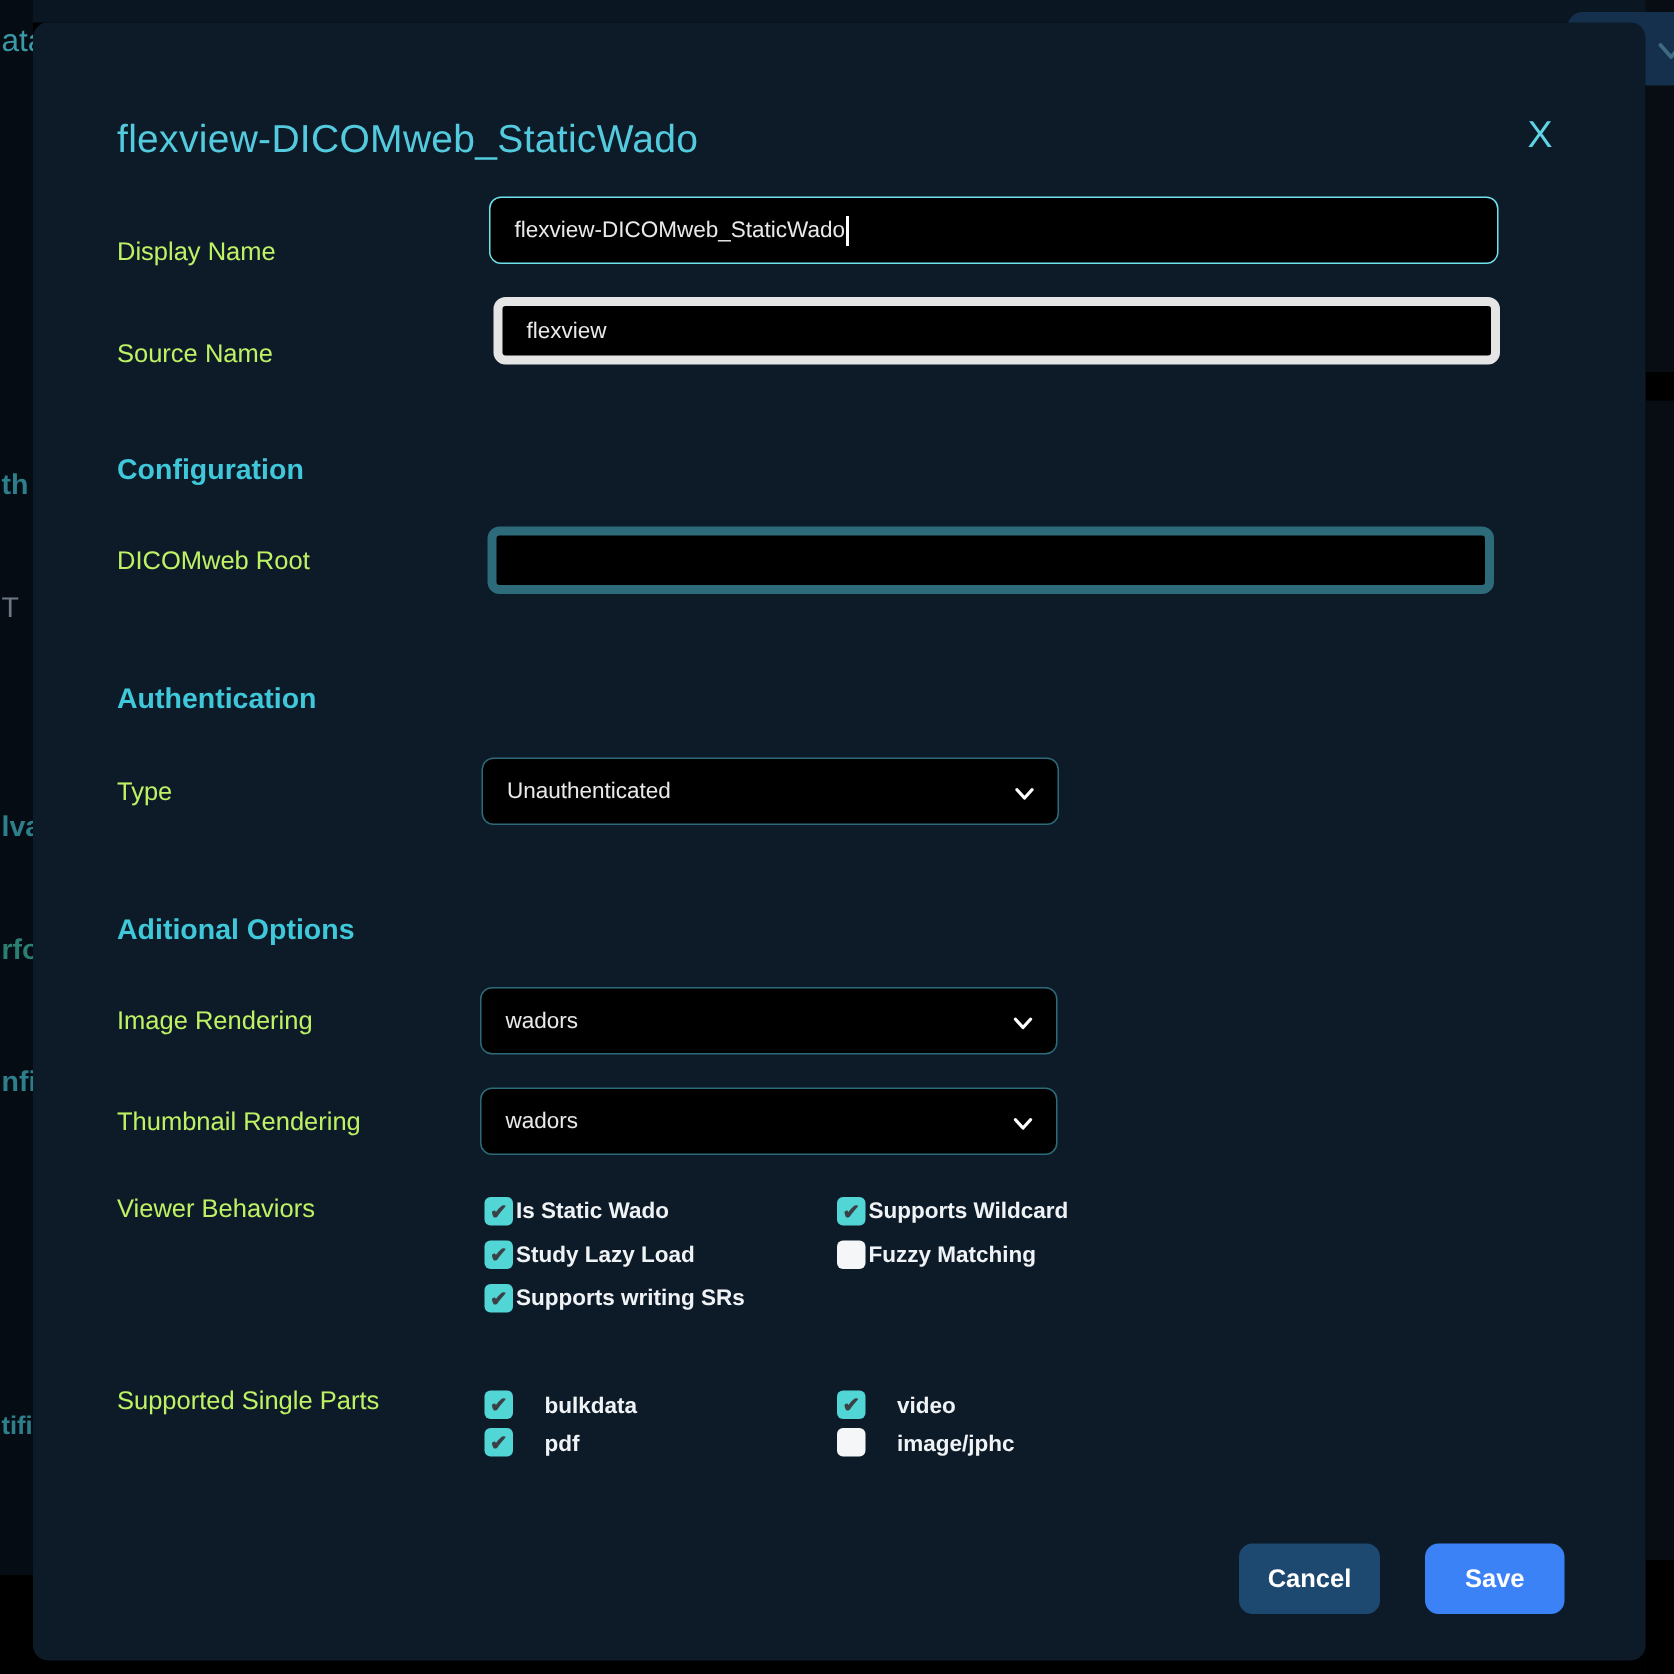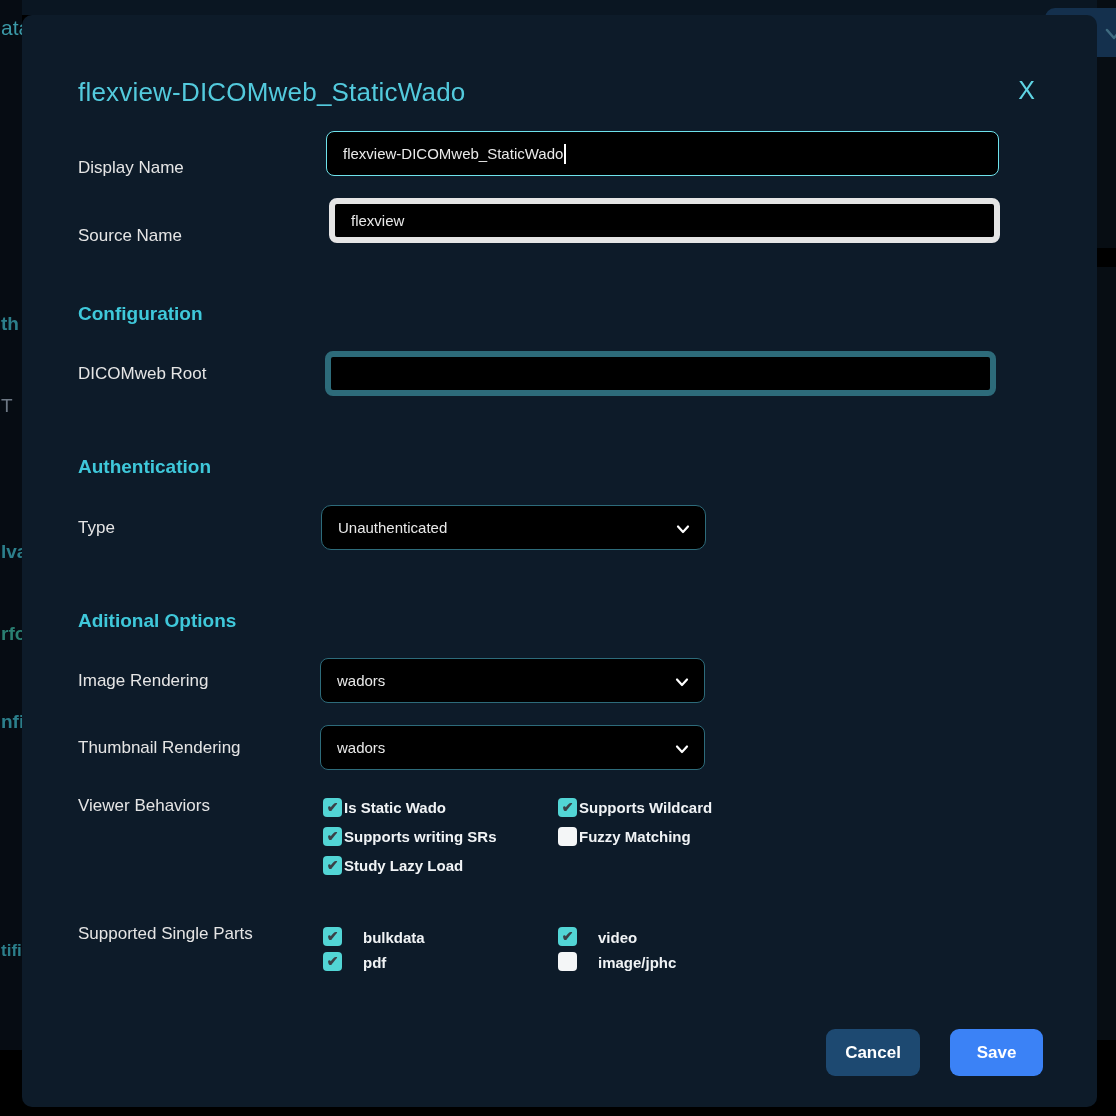--- a/index.html
+++ b/index.html
@@ -60,21 +60,21 @@
     position:absolute; left:56px; top:62px;
     color:#53cadd; font-size:26px; font-weight:400; letter-spacing:0.2px;
   }
   .m-close {
     position:absolute; right:62px; top:63px;
     color:#5fd4e4; font-size:25px; font-weight:300;
     cursor:pointer; line-height:1;
   }
   .row-label {
     position:absolute; left:56px;
-    color:#e5e5e5; font-size:17px; font-weight:400;
+    color:#bef264; font-size:17px; font-weight:400;
   }
   .section-h {
     position:absolute; left:56px;
     color:#3fc8da; font-size:19px; font-weight:bold;
   }
   .text-input {
     position:absolute; box-sizing:border-box;
     background:#000; border:6px solid #e5e5e5; border-radius:8px;
     height:45px; display:flex; align-items:center; padding:0 16px;
     color:#e9e9e9; font-size:15px; font-weight:500;
@@ -165,21 +165,21 @@
   <div class="section-h" style="top:288px;">Configuration</div>
 
   <div class="row-label" style="top:349px;">DICOMweb Root</div>
   <div class="text-input teal-border" style="left:303px; top:336px; width:671px;">
     <span></span>
   </div>
 
   <div class="section-h" style="top:441px;">Authentication</div>
 
   <div class="row-label" style="top:503px;">Type</div>
-  <div class="select" style="left:299px; top:490px;border-radius:10px;">
+  <div class="select" style="left:299px; top:490px;">
     <span>Unauthenticated</span>
     <svg width="18" height="18" viewBox="0 0 18 18">
       <polyline points="4,6.5 9,12 14,6.5" fill="none" stroke="#ffffff" stroke-width="2.2" stroke-linecap="round" stroke-linejoin="round"></polyline>
     </svg>
   </div>
 
   <div class="section-h" style="top:595px;">Aditional Options</div>
 
   <div class="row-label" style="top:656px;">Image Rendering</div>
   <div class="select" style="left:298px; top:643px;">
@@ -199,25 +199,25 @@
 
   <div class="row-label" style="top:781px;">Viewer Behaviors</div>
 
   <div class="cb-grid vb" style="left:301px; top:778px;">
     <div class="cb-row">
       <span class="checkbox on"></span>
       <span class="cb-label">Is Static Wado</span>
     </div>
     <div class="cb-row">
       <span class="checkbox on"></span>
+      <span class="cb-label">Study Lazy Load</span>
+    </div>
+    <div class="cb-row">
+      <span class="checkbox on"></span>
       <span class="cb-label">Supports writing SRs</span>
-    </div>
-    <div class="cb-row">
-      <span class="checkbox on"></span>
-      <span class="cb-label">Study Lazy Load</span>
     </div>
   </div>
 
   <div class="cb-grid vb" style="left:536px; top:778px;">
     <div class="cb-row">
       <span class="checkbox on"></span>
       <span class="cb-label">Supports Wildcard</span>
     </div>
     <div class="cb-row">
       <span class="checkbox"></span>

